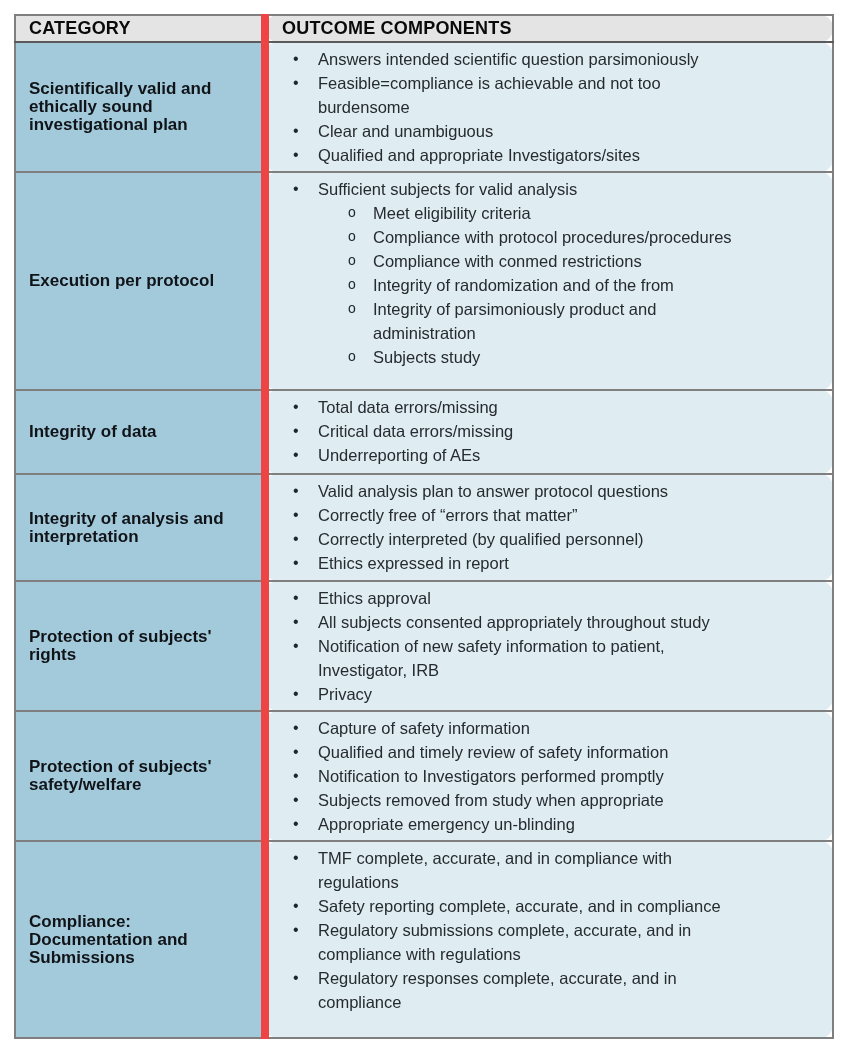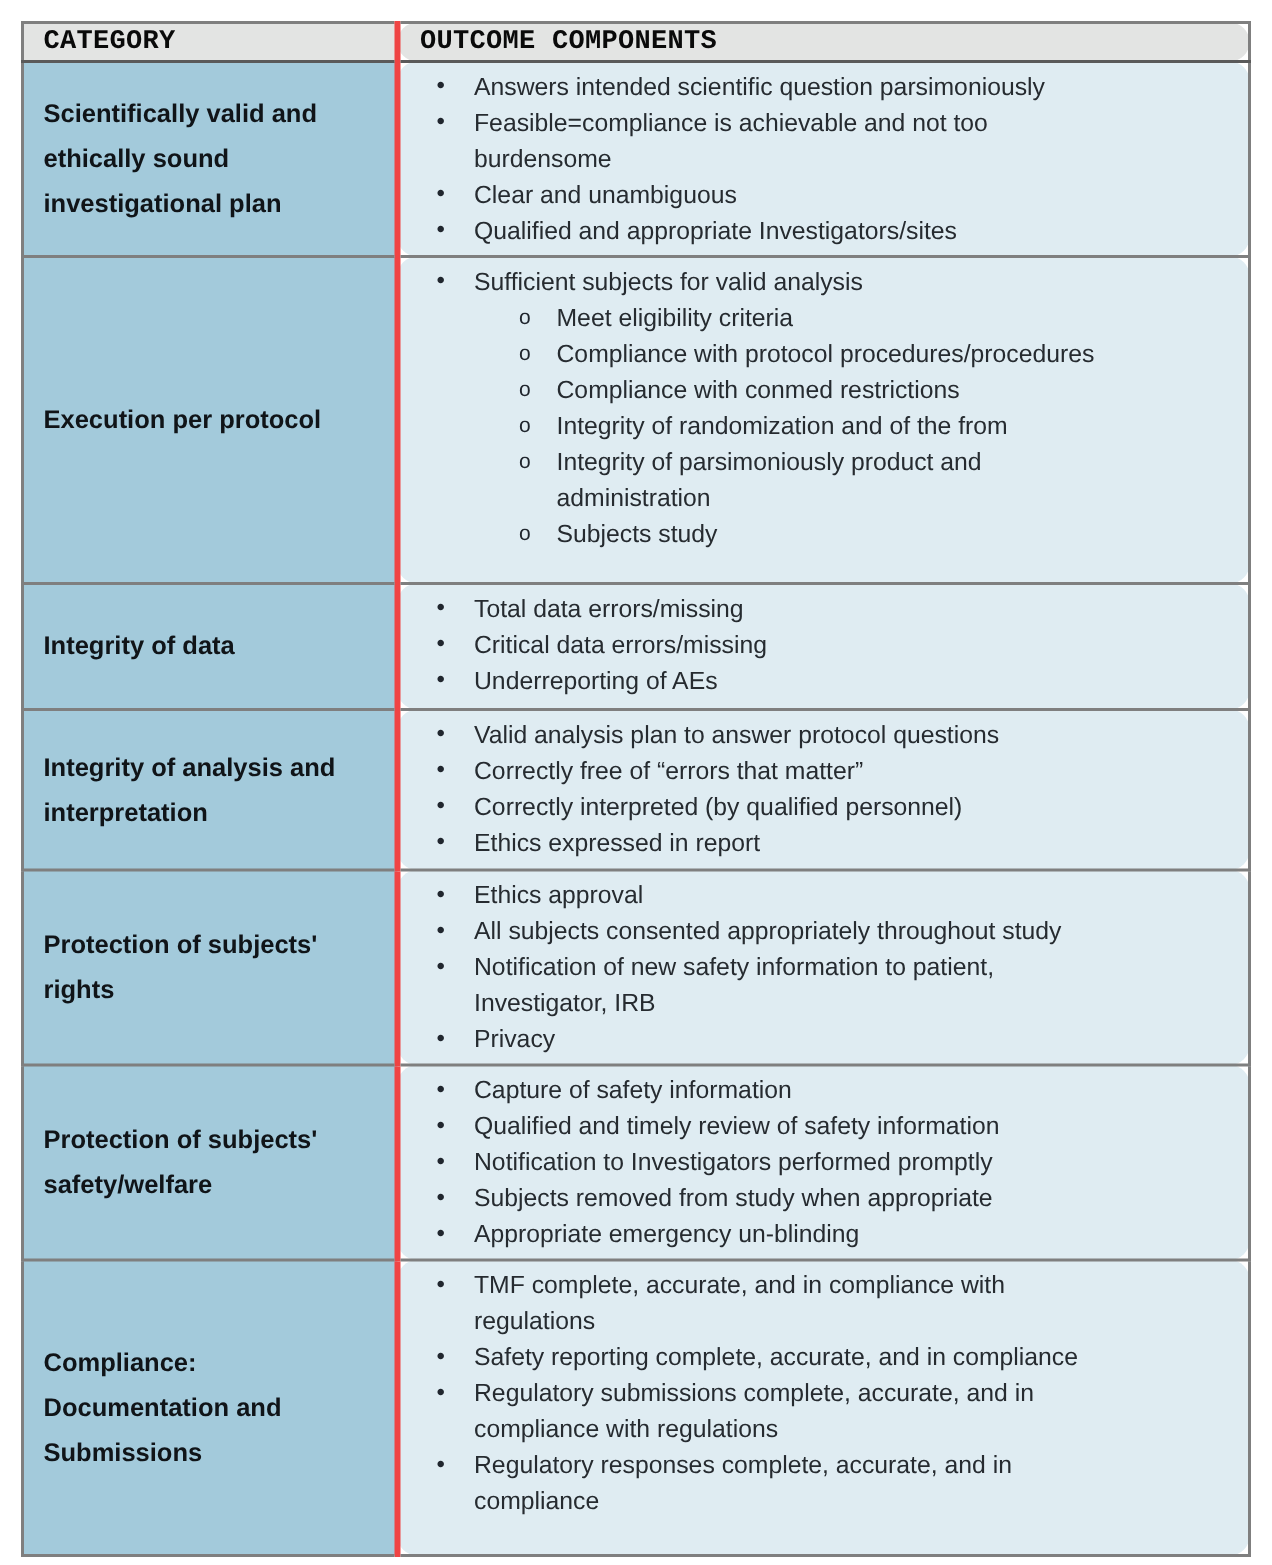--- a/index.html
+++ b/index.html
@@ -19,41 +19,41 @@
     table-layout: fixed;
     width: 818px;
     border: 2px solid #3f3f3f;
   }
   col.c-cat { width: 250px; }
   col.c-out { width: 568px; }
 
   th, td { border: 2px solid #7f7f7f; }
 
   
-  th.outcome-h, td.outcome-cell { border-left: 4px solid #ef4444; border-radius: 13px; }
+  th.outcome-h, td.outcome-cell { border-left: 8px solid #ef4444; border-radius: 13px; }
   tr.hdr th { border-bottom: 2px solid #5a5a5a; }
 
-  tr.hdr { height: 24px; font-family: Liberation Mono, monospace; }
+  tr.hdr { height: 24px; }
   tr.hdr th {
     background: #e3e4e3;
     color: #0a0a0a;
     font-size: 18px;
     font-weight: bold;
     text-align: left;
     padding: 2px 6px 2px 13px;
     letter-spacing: 0.2px;
     vertical-align: middle;
   }
 
   th.category-cell {
     background: #a3cadb;
     color: #101418;
     font-size: 17px;
     font-weight: bold;
-    line-height: 30px;
+    line-height: 18px;
     text-align: left;
     vertical-align: middle;
     padding: 4px 18px 4px 13px;
   }
 
   td.outcome-cell {
     background: #dfecf2;
     color: #262b30;
     font-size: 16.5px;
     line-height: 24px;

